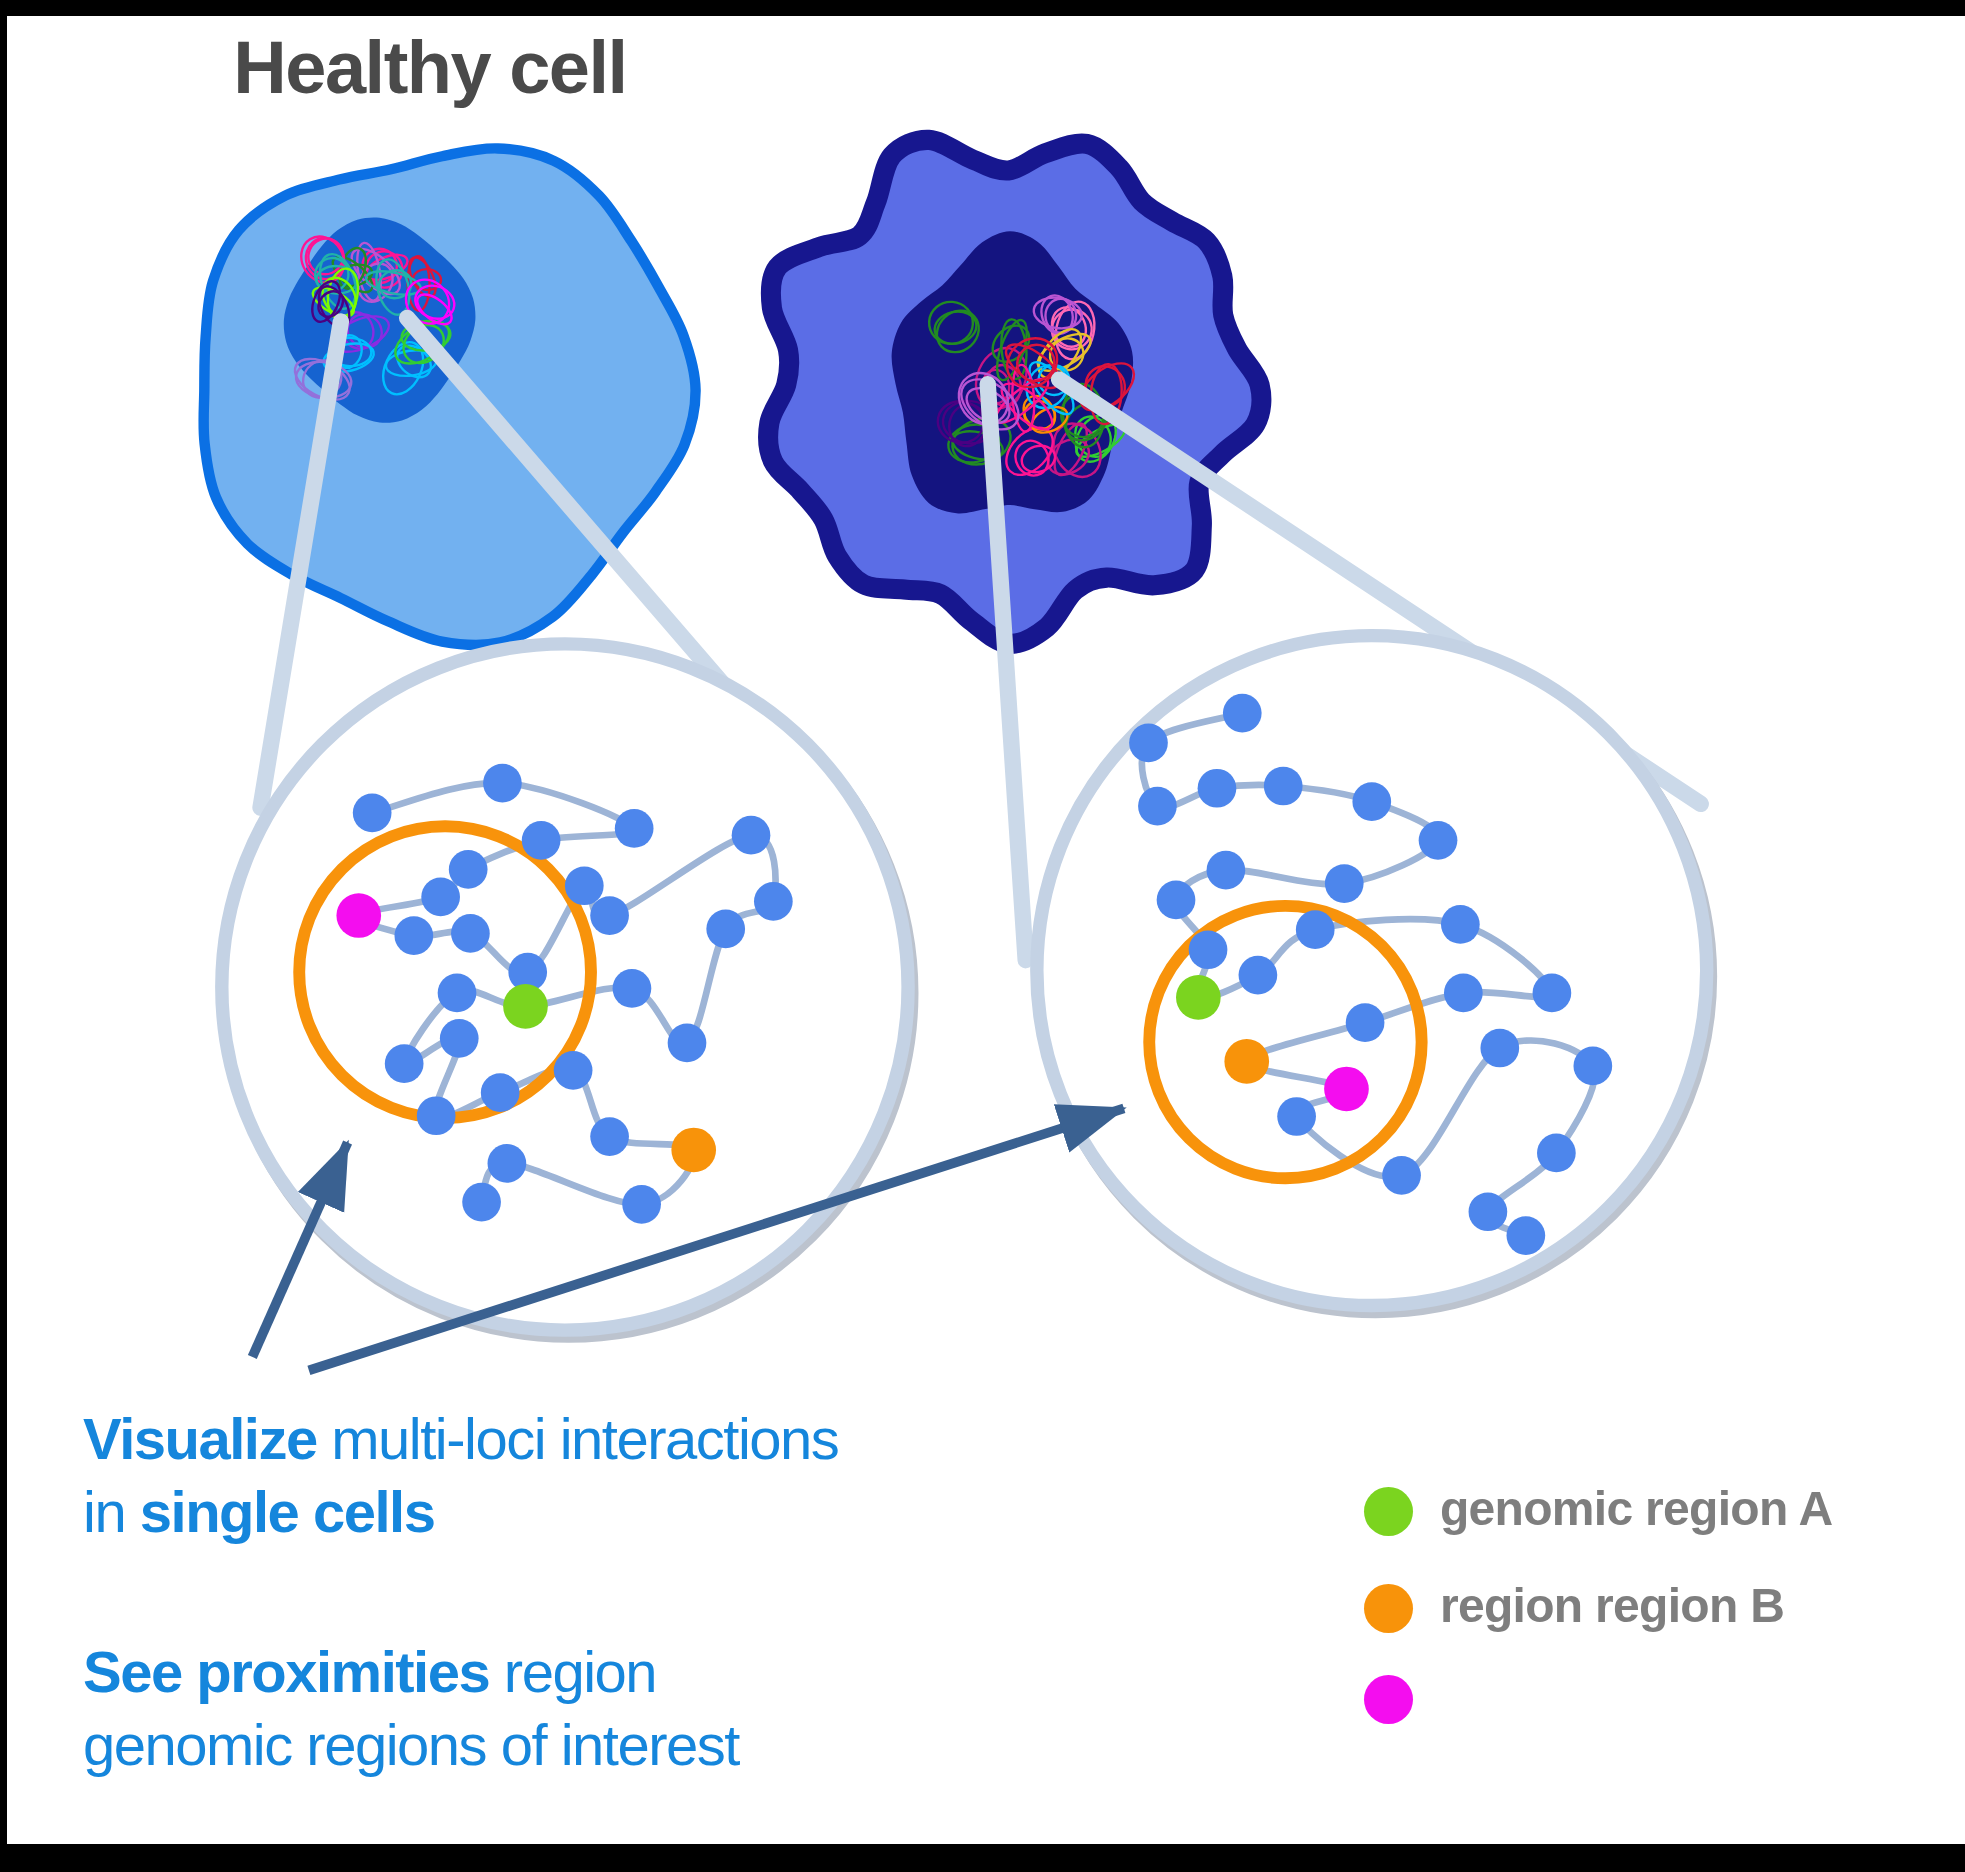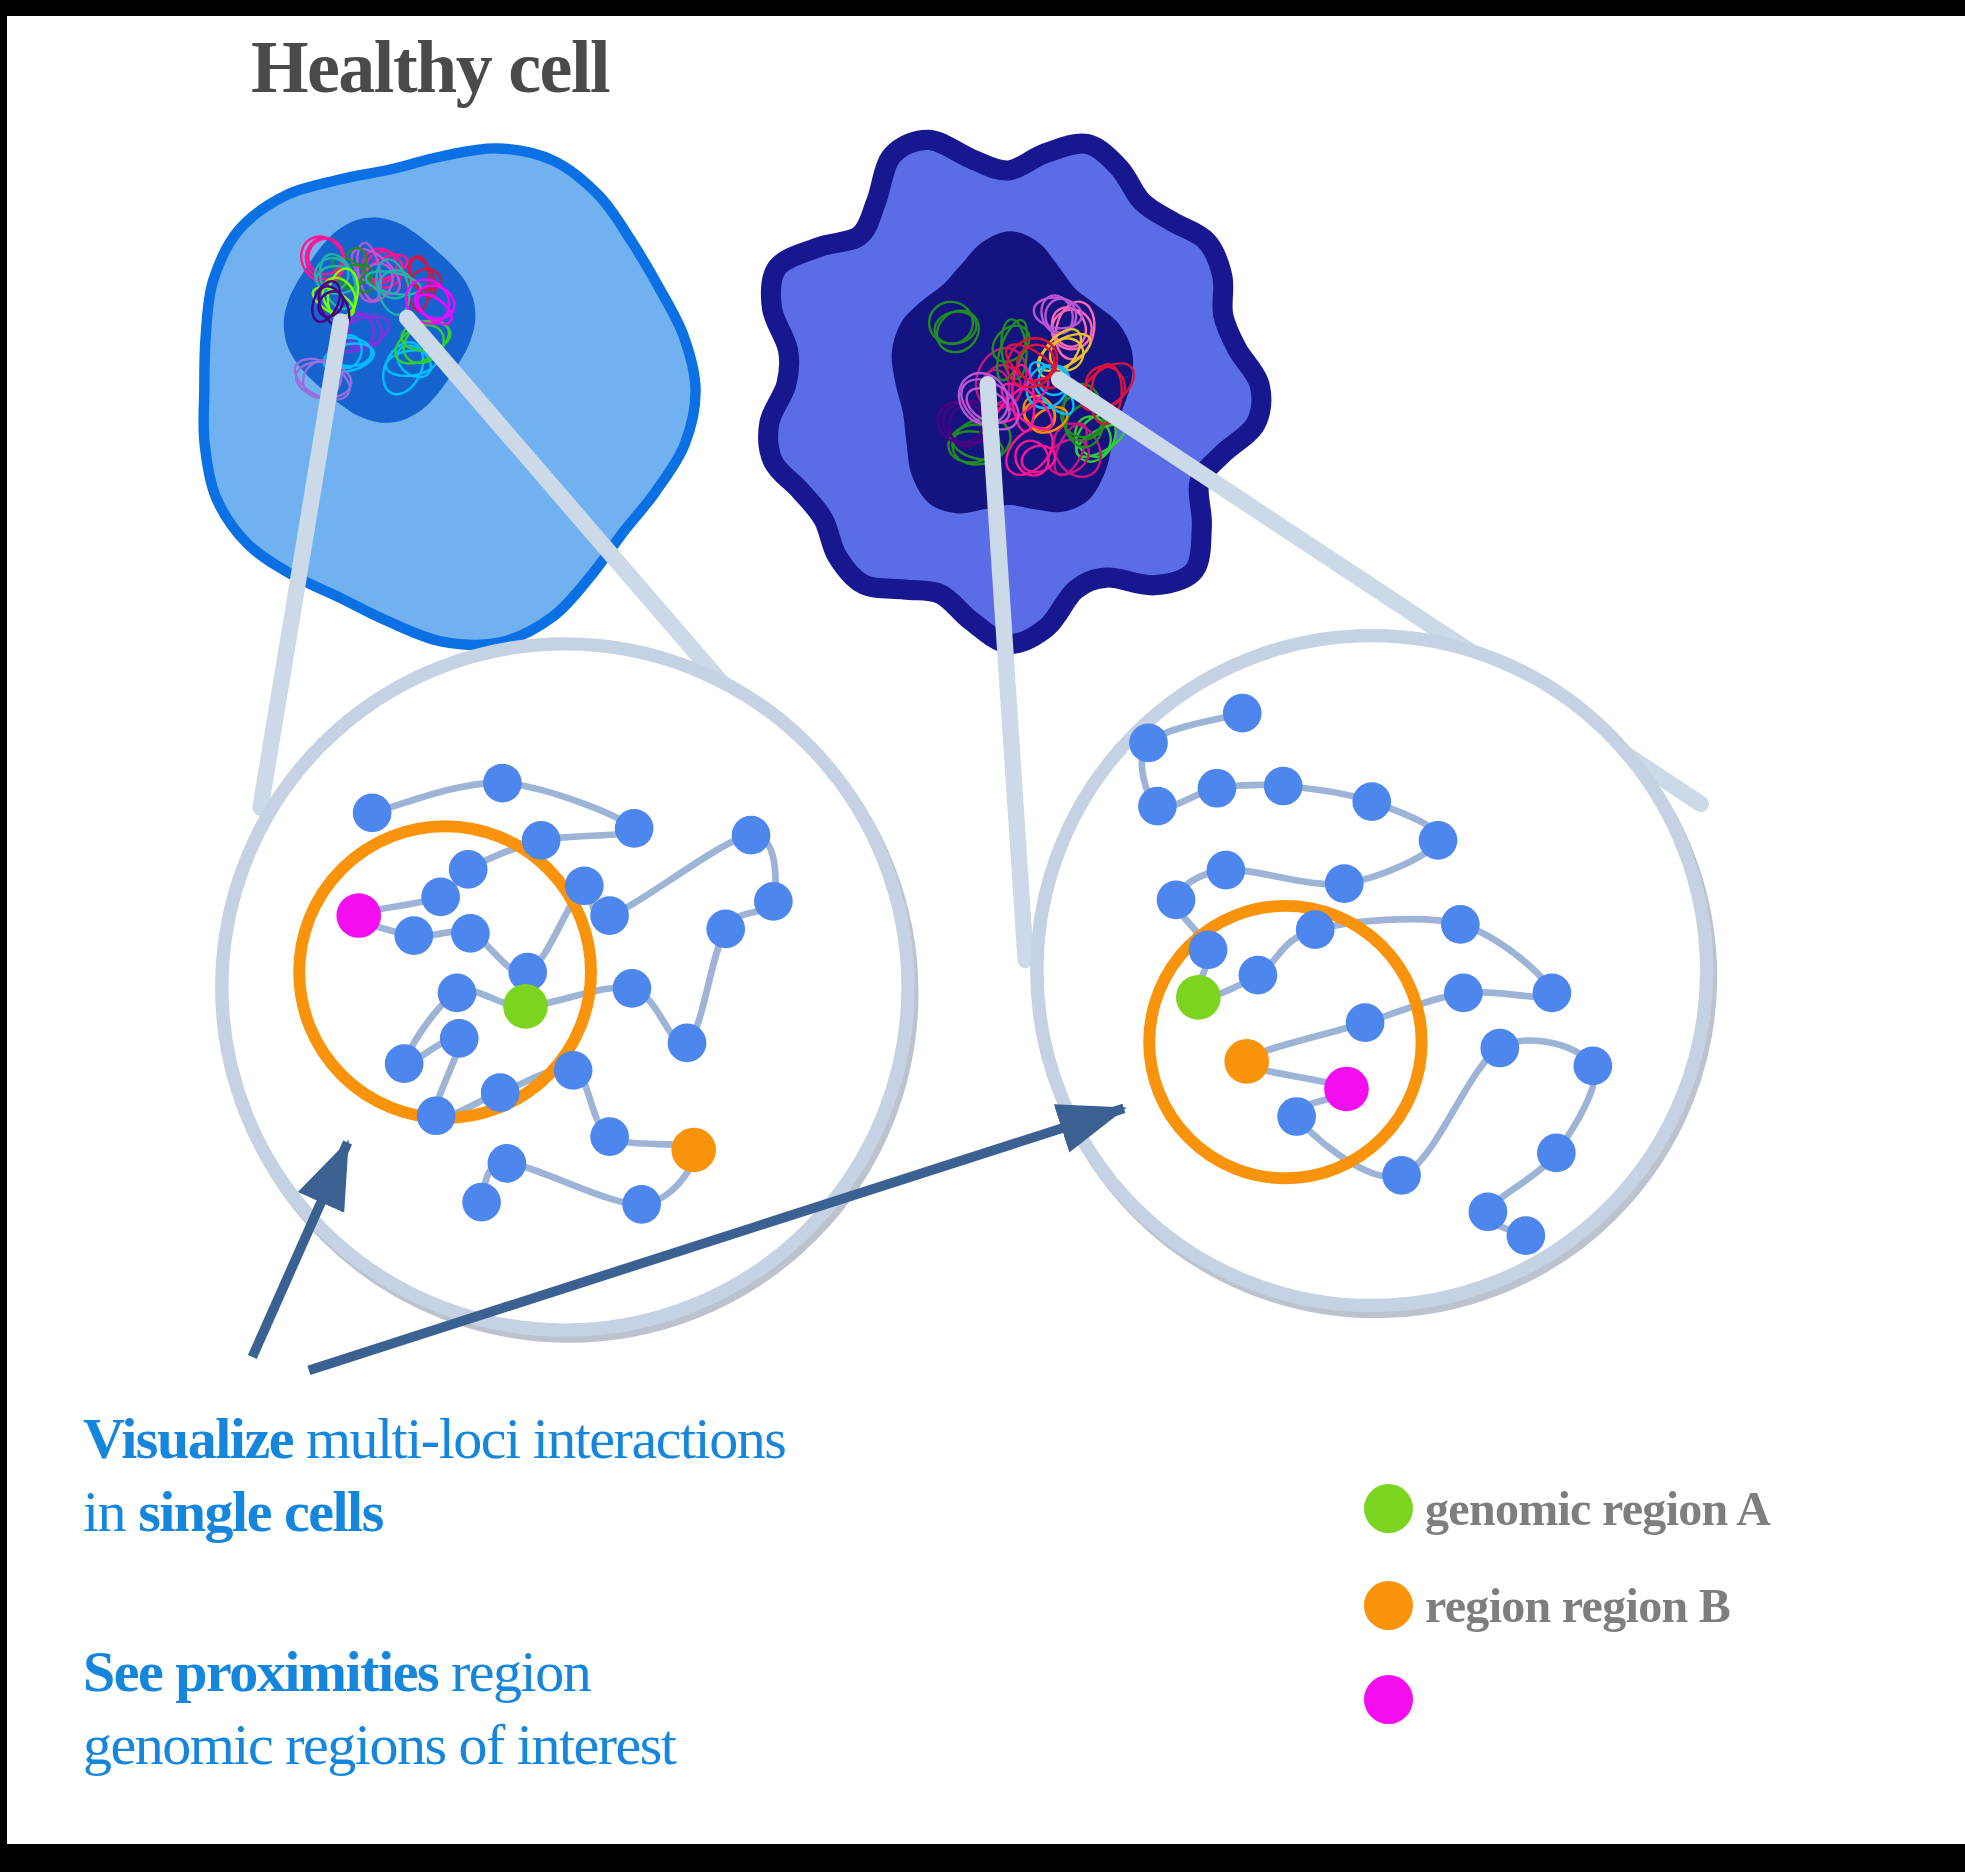--- a/index.html
+++ b/index.html
@@ -1,30 +1,30 @@
 <!DOCTYPE html>
 <html style="--background: #FFFFFF; --frame_black: #000000; --title_text: #4A4A4A; --caption_blue: #1586DC; --legend_text: #7E7E7E; --healthy_fill: #72B1F0; --healthy_stroke: #0B70E4; --healthy_nucleus: #1663D0; --diseased_fill: #5B6DE6; --diseased_stroke: #17178F; --diseased_nucleus: #141480; --zoom_circle_stroke: #C4D2E4; --zoom_circle_shadow: #BCC3CE; --connector: #CBD9E9; --fiber: #9DB4D6; --locus_blue: #4D86EC; --region_a: #7BD41F; --region_b: #F8930A; --region_c: #F40DEF; --highlight_orange: #F8930B; --arrow: #3A6191;font-size:12px"><head>
 <meta charset="utf-8">
 <style>
   html,body{margin:0;padding:0;background:#000;}
   .frame{position:relative;width:1965px;height:1872px;background:var(--frame_black,#000);overflow:hidden;
-         font-family:Liberation Serif, serif;border-radius:13px;}
+         font-family:Liberation Sans, sans-serif;border-radius:13px;}
   .paper{position:absolute;left:7.4px;top:16.4px;width:1958px;height:1828px;background:var(--background,#fff);}
   svg.fig{position:absolute;left:0;top:0;width:1965px;height:1872px;}
   .title{position:absolute;top:25px;width:670px;text-align:center;font-weight:bold;font-size:74px;
          color:var(--title_text);letter-spacing:-1.5px;white-space:nowrap;}
   .title.healthy{left:95px;}
   .title.diseased{left:701px;}
   .caption{position:absolute;left:83px;color:var(--caption_blue);font-size:58px;line-height:1.26;
            letter-spacing:-1.5px;white-space:nowrap;}
   .caption b{font-weight:bold;}
   .cap1{top:1402px;}
   .cap2{top:1635px;}
   .legend{position:absolute;left:1364px;top:1481px;display:flex;flex-direction:column;gap:42px;}
-  .legend-row{display:flex;align-items:center;gap:12px;}
+  .legend-row{display:flex;align-items:flex-end;gap:27px;}
   .legend-dot{width:49px;height:49px;border-radius:50%;flex:0 0 auto;}
   .legend-label{font-weight:bold;font-size:48px;color:var(--legend_text);white-space:nowrap;letter-spacing:-0.7px;}
 </style>
 </head>
 <body>
 
 <div class="frame">
   <div class="paper"></div>
 
   <svg class="fig" viewBox="0 0 2640 2515">

